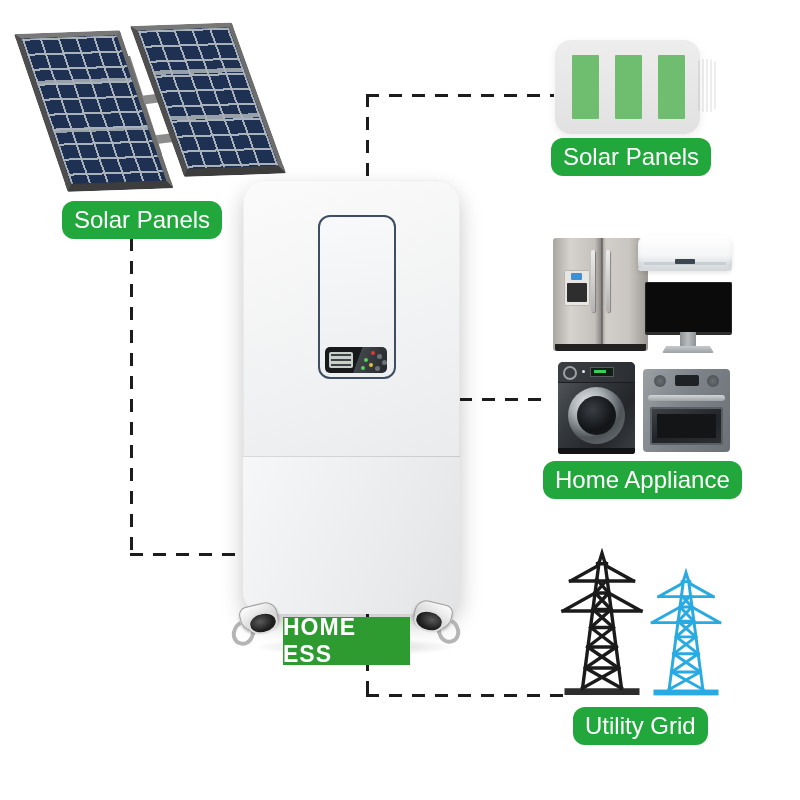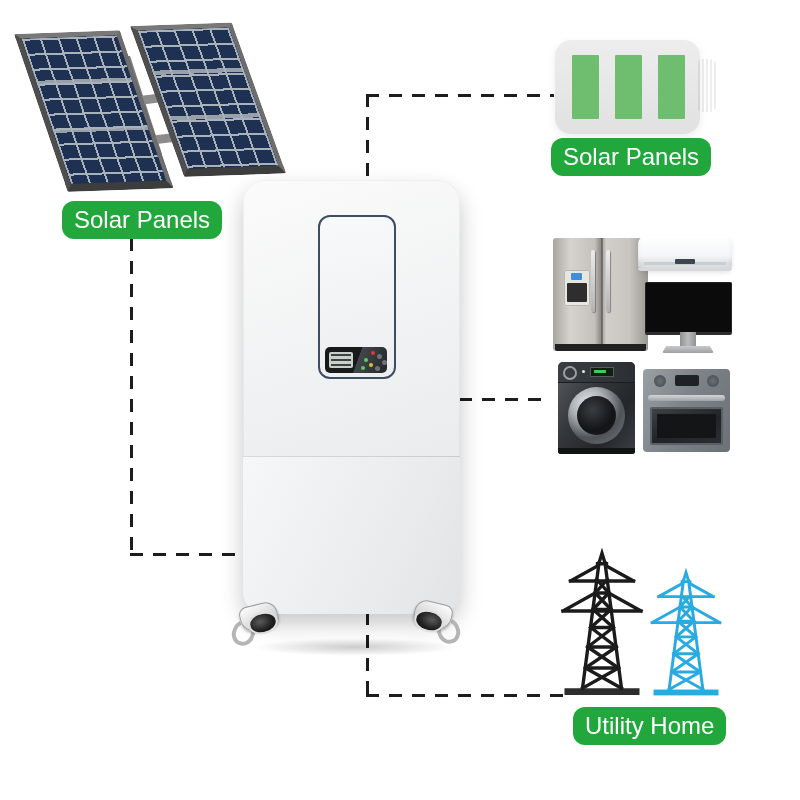--- a/index.html
+++ b/index.html
@@ -282,15 +282,17 @@
         <path d="M48 82 L69 60 M72 82 L51 60 M51 60 H69"></path>
         <path d="M51 60 L67 42 M69 60 L53 42"></path>
         <path d="M8 84 H112 M8 84 L51 60 M112 84 L69 60"></path>
         <path d="M18 44 H102 M18 44 L54 24 M102 44 L66 24"></path>
       </g>
     </svg>
   </div>
 
   <div class="pill lbl-solar">Solar Panels</div>
   <div class="pill lbl-battery">Solar Panels</div>
-  <div class="pill lbl-grid">Utility Home</div>
+  <div class="pill lbl-appliance">Home Appliance</div>
+  <div class="pill lbl-grid">Utility Grid</div>
+  <div class="ess-badge">HOME ESS</div>
 
 </div>
 
 </body></html>

